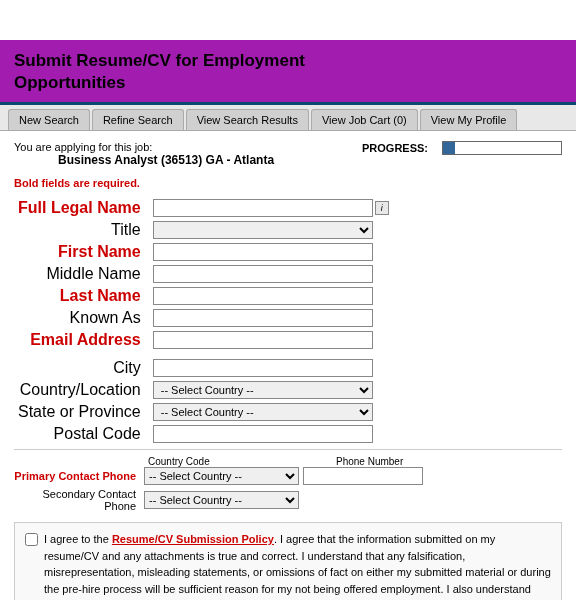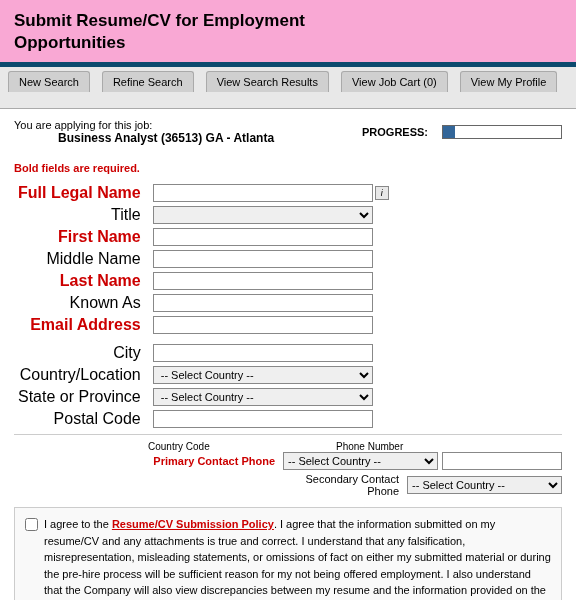--- a/index.html
+++ b/index.html
@@ -4,55 +4,56 @@
   <style>
     * { box-sizing: border-box; margin: 0; padding: 0; }
     body {
       font-family: Arial, sans-serif;
       font-size: 12px;
       background: #fff;
       color: #000;
       width: 576px;
     }
     .page-header {
-      background: #f9a8d4;
+      background: #a21caf;
       padding: 10px 14px 8px 14px;
-      border-bottom: 5px solid #0c4a6e;
+      border-bottom: 3px solid #0c4a6e;
+      margin-top: 40px;
     }
     .page-header h1 {
       font-size: 17px;
       font-weight: bold;
       color: #000;
       line-height: 1.3;
     }
     .tab-bar {
       background: #e8e8e8;
       border-bottom: 1px solid #aaa;
       display: flex;
-      padding: 4px 8px 16px 8px;
-      gap: 12px;
+      padding: 4px 8px 0 8px;
+      gap: 2px;
     }
     .tab {
       padding: 4px 10px;
       font-size: 11px;
       border: 1px solid #aaa;
       border-bottom: none;
       background: #d0d0d0;
       cursor: pointer;
       color: #000;
       border-radius: 3px 3px 0 0;
     }
     .content {
       padding: 10px 14px;
     }
     .job-info-row {
       display: flex;
       justify-content: space-between;
-      align-items: center;
-      margin-bottom: 17px;
+      align-items: flex-start;
+      margin-bottom: 10px;
     }
     .job-info-left {
       font-size: 12px;
     }
     .job-info-left .applying-text {
       color: #000;
       font-size: 11px;
     }
     .job-info-left .job-title {
       font-weight: bold;
@@ -126,21 +127,20 @@
       font-size: 10px;
       color: #000;
       gap: 8px;
     }
     .phone-header-country { width: 160px; margin-left: 4px; }
     .phone-header-number { width: 120px; margin-left: 20px; }
     .phone-row {
       display: flex;
       align-items: center;
       margin-bottom: 3px;
-      justify-content: flex-end;
     }
     .phone-label {
       width: 130px;
       text-align: right;
       padding-right: 8px;
       font-size: 11px;
       font-weight: bold;
       color: #cc0000;
     }
     .phone-label.optional {

